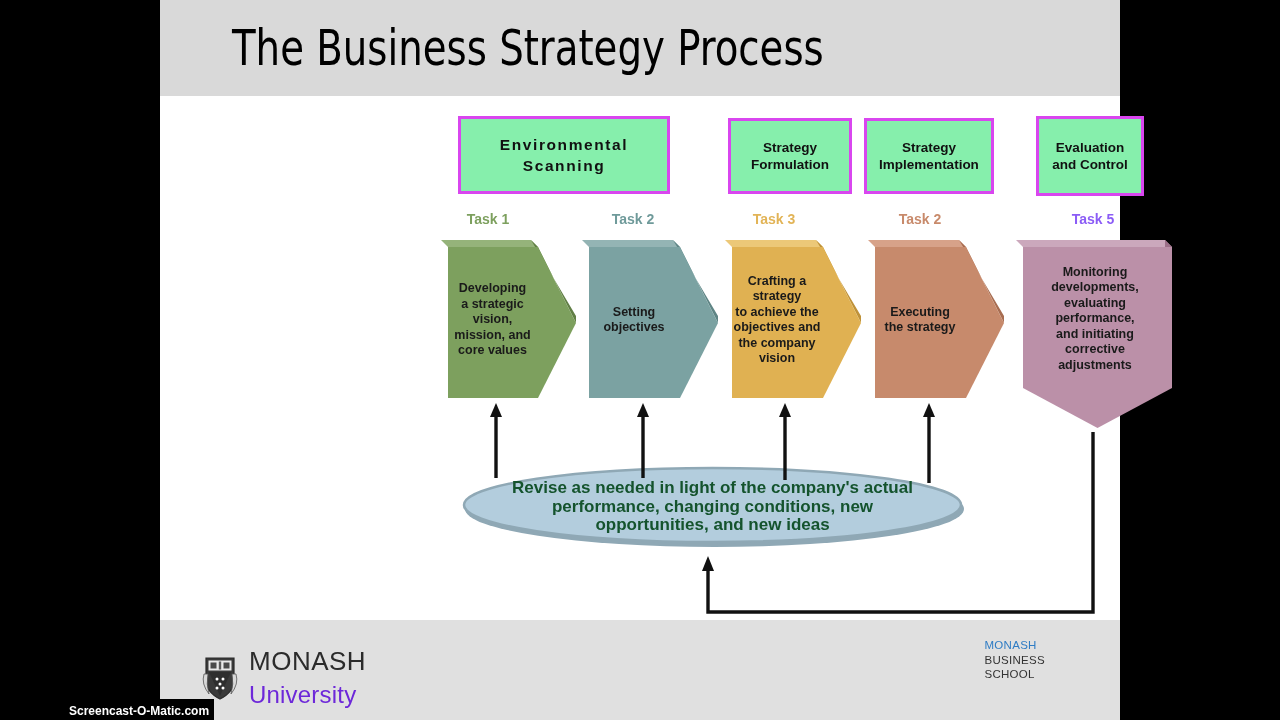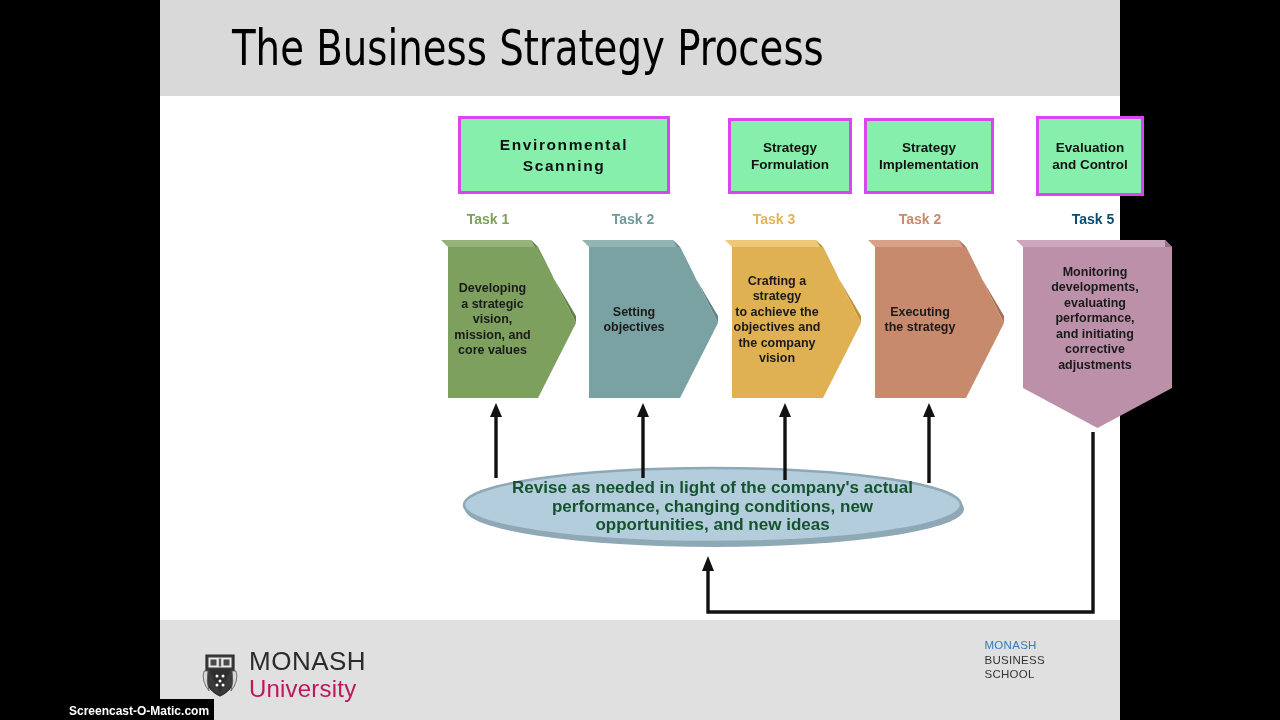--- a/index.html
+++ b/index.html
@@ -46,21 +46,21 @@
      font-family:"Liberation Sans",sans-serif;}
 
   
   #connectors{position:absolute;left:0;top:0;width:960px;height:720px;pointer-events:none;}
 
   
   #monash-logo{position:absolute;left:40px;top:28px;display:flex;align-items:center;gap:9px;}
   #monash-wordmark{display:flex;flex-direction:column;line-height:1;}
   #monash-wordmark .mw1{font-size:26px;color:#2b2b2b;letter-spacing:0.5px;
      font-family:"Liberation Sans",sans-serif;}
-  #monash-wordmark .mw2{font-size:24px;color:#be185d;letter-spacing:0.2px;margin-top:3px;
+  #monash-wordmark .mw2{font-size:24px;color:#6d28d9;letter-spacing:0.2px;margin-top:9px;
      font-family:"Liberation Sans",sans-serif;}
   #mbs-logo{position:absolute;right:75px;top:18px;line-height:14.5px;text-align:left;}
   #mbs-logo div{font-size:11.5px;font-family:"Liberation Sans",sans-serif;letter-spacing:0.3px;}
   #mbs-logo .mbs1{color:#2f7cc4;}
   #mbs-logo .mbs2,#mbs-logo .mbs3{color:#333;}
 
   
   #watermark{position:absolute;left:64px;top:699px;background:#000;padding:2px 5px 3px 5px;}
   #watermark span{color:#fff;font-size:12px;font-weight:bold;
      font-family:"Liberation Sans",sans-serif;white-space:nowrap;}
@@ -118,21 +118,21 @@
         <div class="phase-box" style="left: 704px; top: 118px; width: 130px; height: 76px;">
           <span>Strategy<br>Implementation</span>
         </div>
         <div class="phase-box" style="left: 876px; top: 116px; width: 108px; height: 80px;">
           <span>Evaluation<br>and Control</span>
         </div>
         <div class="task-label" style="color: rgb(125, 160, 94); left: 288px; top: 211px; width: 80px;">Task 1</div>
         <div class="task-label" style="color: rgb(111, 154, 154); left: 433px; top: 211px; width: 80px;">Task 2</div>
         <div class="task-label" style="color: rgb(226, 180, 87); left: 574px; top: 211px; width: 80px;">Task 3</div>
         <div class="task-label" style="color: rgb(200, 138, 107); left: 720px; top: 211px; width: 80px;">Task 2</div>
-        <div class="task-label" style="color: #0c4a6e; left: 893px; top: 211px; width: 80px;">Task 5</div>
+        <div class="task-label" style="color: #8b5cf6; left: 893px; top: 211px; width: 80px;">Task 5</div>
         <div class="shape" style="left: 281px; top: 240px; width: 137px; height: 160px;">
           <svg width="137" height="160" viewBox="0 0 137 160">
             <polygon points="0,0 90,0 97,7 7,7" fill="#95b37a"></polygon>
             <polygon points="90,0 135,76 135,83 97,7" fill="#617f46"></polygon>
             <polygon points="7,7 97,7 135,83 97,158 7,158" fill="#7da05e"></polygon>
           </svg>
           <div class="shape-txt" style="width: 103px; margin-right: 34px;">Developing<br>a strategic<br>vision,<br>mission, and<br>core values</div>
         </div>
         <div class="shape" style="left: 422px; top: 240px; width: 138px; height: 160px;">
           <svg width="138" height="160" viewBox="0 0 138 160">

